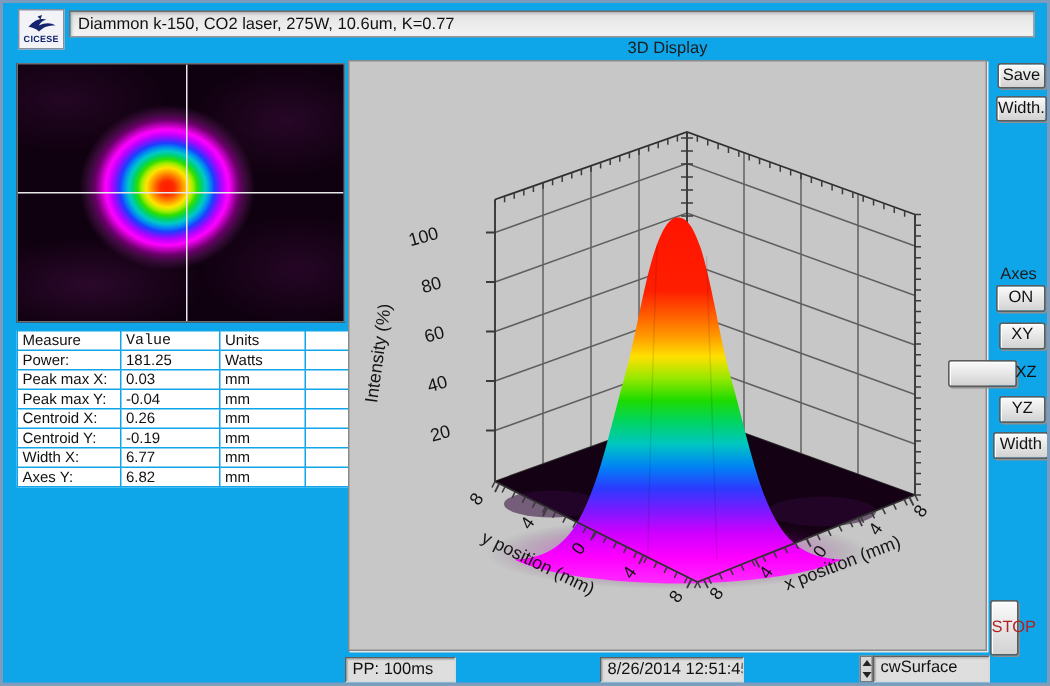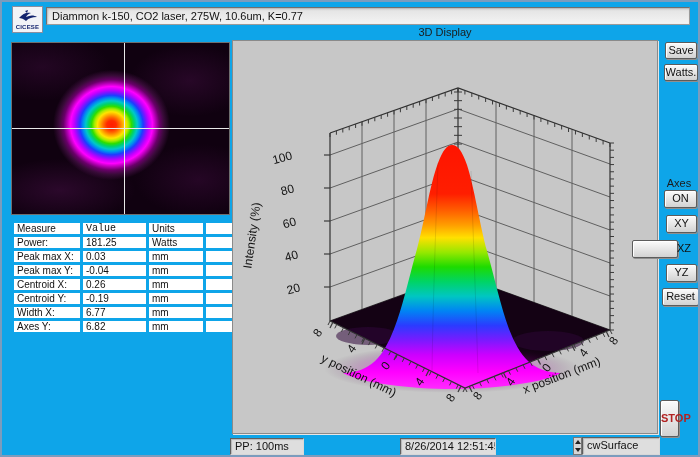--- a/index.html
+++ b/index.html
@@ -46,21 +46,21 @@
       #ff1c00 0%, #ff2a00 8%, #ff6a00 14%, #ffa800 19%, #ffe400 24%,
       #a8ec00 29%, #2ede00 34%, #00d26a 39%, #00c8c8 44%, #008cf0 49%,
       #1e3cff 54%, #7418ff 59%, #c400ff 64%, #ff00ff 70%, #b400b4 76%,
       #6a006a 82%, #380b38 90%, rgba(20,2,20,0) 100%);
   }
   .xhair-v { position:absolute; left:51.5%; top:0; width:1px; height:100%; background:#e8e8e8; }
   .xhair-h { position:absolute; left:0; top:49.5%; width:100%; height:1px; background:#e8e8e8; }
   
   .mtable { left:9px; top:218px; border-collapse:collapse; background:#fff; }
   .mtable td {
-    border:3px solid #0ea5e9; font-size:10px; color:#111;
+    border:1px solid #0ea5e9; font-size:10px; color:#111;
     height:13px; padding:0 3px; white-space:nowrap;
   }
   .c0 { width:69px; } .c1 { width:66px;font-family:Liberation Mono, monospace; } .c2 { width:57px; } .c3 { width:37px; }
   
   .panel3d {
     left:230px; top:38px; width:426px; height:394px;
     background:#c7c7c7; border:1px solid #8a8a8a;
     box-shadow:1px 1px 0 #e6e6e6;
   }
   .panel3d svg { display:block; }
@@ -70,21 +70,21 @@
   .sbtn {
     background:linear-gradient(#fbfbfb,#d2d2d2);
     border:1px solid #5c5c5c; border-radius:2px;
     box-shadow:inset 1px 1px 0 #ffffff, 1px 1px 0 #8f8f8f;
     font-size:11px; color:#111; text-align:center;
     line-height:15px; cursor:default; font-family:"Liberation Sans",sans-serif;
   }
   .axes-label { left:657px; top:175px; width:40px; text-align:center; font-size:11px; color:#1c1c1c; }
   .stop-btn {
     left:658px; top:398px; width:19px; height:37px;
-    font-weight:bold; font-size:11px; color:#b22222; line-height:34px;
+    font-weight:normal; font-size:11px; color:#b22222; line-height:34px;
   }
   
   .status-box {
     border:1px solid #5f5f5f; border-bottom-color:#d8d8d8; border-right-color:#d8d8d8;
     background:#dedede; box-shadow:inset 1px 1px 1px rgba(0,0,0,0.18);
     font-size:11px; color:#111; line-height:15px; padding:0 4px;
     white-space:nowrap; overflow:hidden;
   }
   .pp-box { left:228px; top:436px; width:74px; height:17px; }
   .dt-box { left:398px; top:436px; width:96px; height:17px; }
@@ -401,27 +401,27 @@
       <text class="tick-num" text-anchor="middle" transform="translate(248,357) rotate(-55)">8</text>
       <text class="tick-num" text-anchor="middle" transform="translate(281,343) rotate(-55)">4</text>
       <text class="tick-num" text-anchor="middle" transform="translate(317,329) rotate(-55)">0</text>
       <text class="tick-num" text-anchor="middle" transform="translate(354,314) rotate(-55)">4</text>
       <text class="tick-num" text-anchor="middle" transform="translate(384,302) rotate(-55)">8</text>
       <text class="axis-text" text-anchor="middle" transform="translate(330,338) rotate(-21)">x position (mm)</text>
     </svg>
   </div>
 
   <div class="abs sbtn" style="left:663px; top:40px; width:32px; height:17px;">Save</div>
-  <div class="abs sbtn" style="left:662px; top:62px; width:34px; height:17px;">Watts.</div>
+  <div class="abs sbtn" style="left:662px; top:62px; width:34px; height:17px;">Width.</div>
   <div class="abs axes-label">Axes</div>
   <div class="abs sbtn" style="left:662px; top:188px; width:33px; height:18px;">ON</div>
   <div class="abs sbtn" style="left:664px; top:213px; width:31px; height:18px;">XY</div>
   <div class="abs sbtn" style="left:630px; top:238px; width:46px; height:18px;padding-left:44px;">XZ</div>
   <div class="abs sbtn" style="left:664px; top:262px; width:31px; height:18px;">YZ</div>
-  <div class="abs sbtn" style="left:660px; top:286px; width:37px; height:18px;">Reset</div>
+  <div class="abs sbtn" style="left:660px; top:286px; width:37px; height:18px;">Width</div>
   <div class="abs sbtn stop-btn">STOP</div>
 
   <div class="abs status-box pp-box">PP: 100ms</div>
   <div class="abs status-box dt-box">8/26/2014 12:51:45 PM</div>
   <div class="abs spinner">
     <div class="spin-up"></div>
     <div class="spin-down"></div>
   </div>
   <div class="abs status-box mode-box">cwSurface</div>
 

